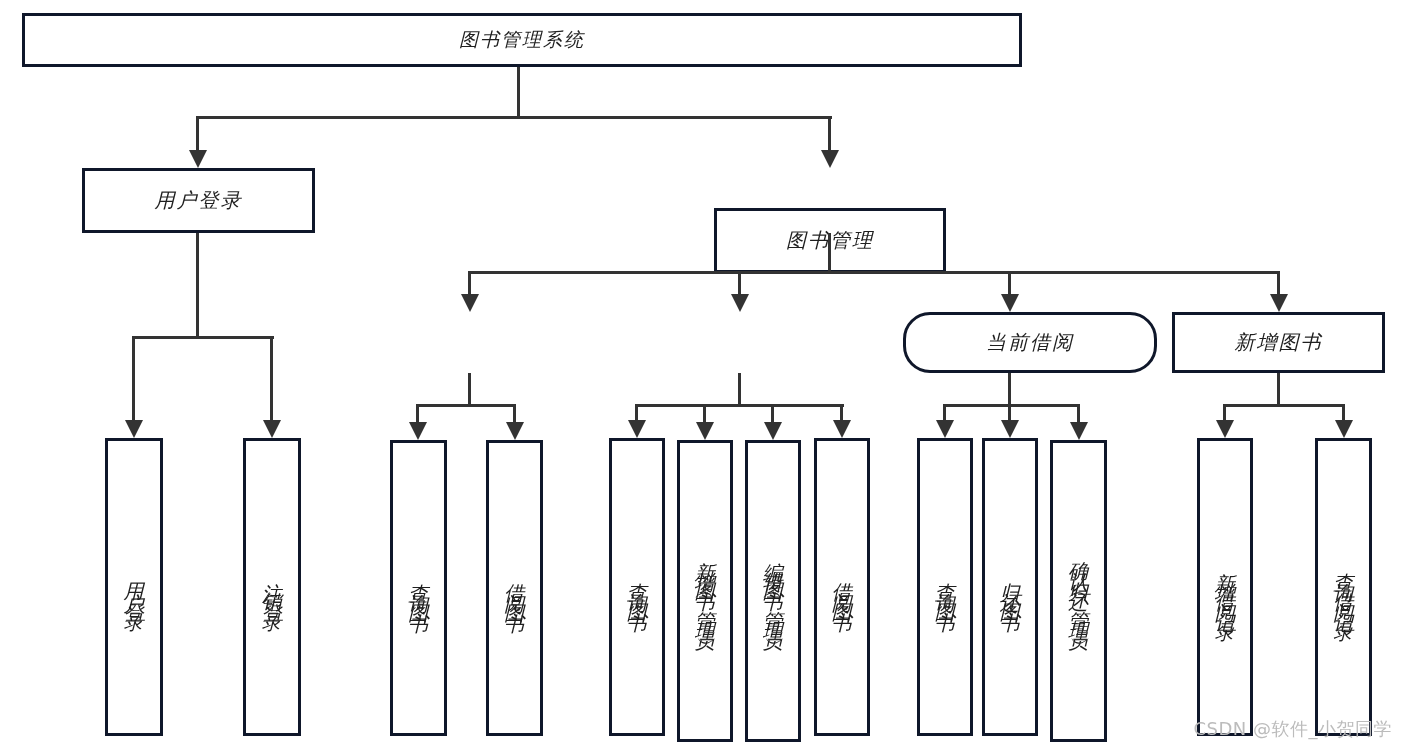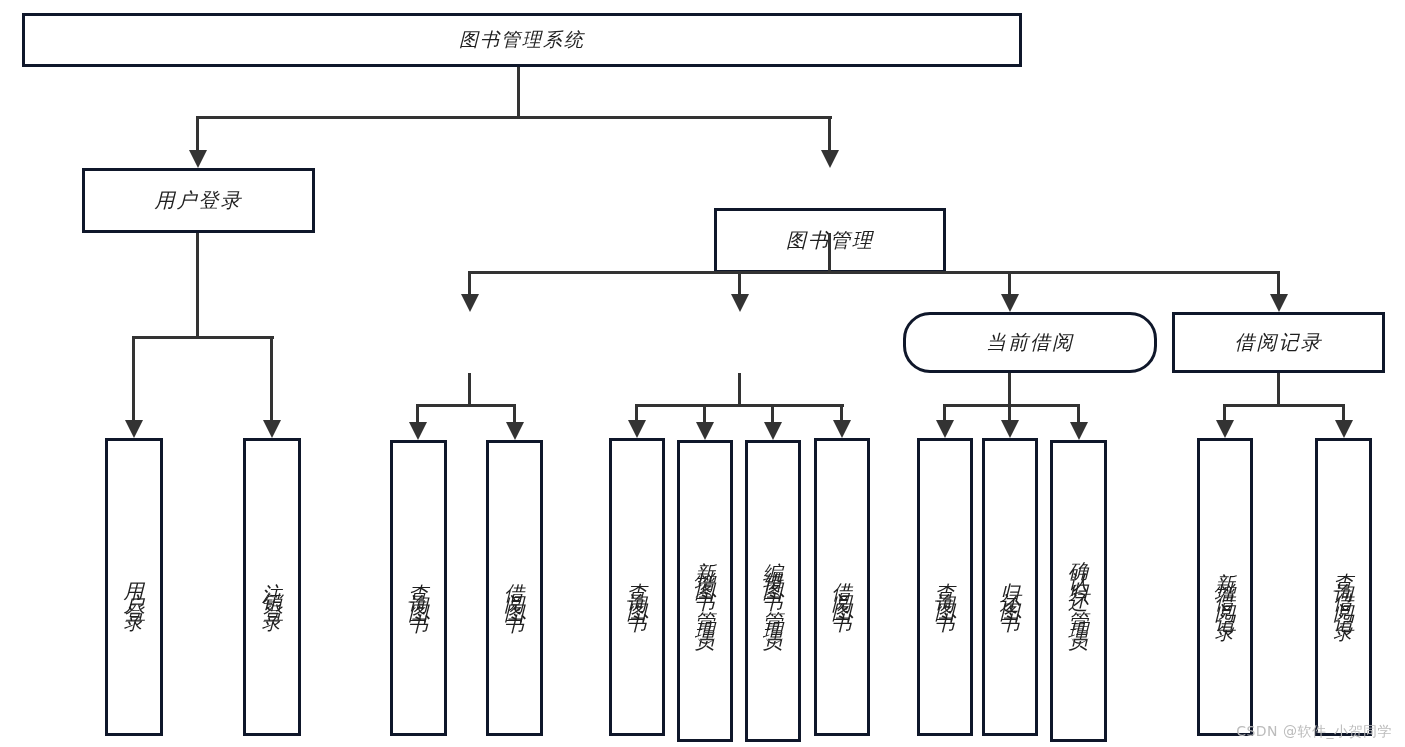--- a/index.html
+++ b/index.html
@@ -49,21 +49,21 @@
     width: 0;
     height: 0;
     border-left: 9px solid transparent;
     border-right: 9px solid transparent;
     border-top: 18px solid #333333;
   }
   .watermark {
     position: absolute;
     right: 13px;
     bottom: 6px;
-    font-size: 14px;
+    font-size: 18px;
     color: #bcbcbc;
     letter-spacing: 0.5px;
     white-space: nowrap;
     z-index: 5;
   }
 </style>
 </head>
 <body>
 
 <div class="stage">
@@ -101,21 +101,21 @@
   <div class="arrowhead" style="left:731px; top:294px;"></div>
   <div class="vl" style="left:1008px; top:271px; height:25px;"></div>
   <div class="arrowhead" style="left:1001px; top:294px;"></div>
   <div class="vl" style="left:1277px; top:271px; height:25px;"></div>
   <div class="arrowhead" style="left:1270px; top:294px;"></div>
 
   <div class="box" style="left:903px; top:312px; width:254px; height:61px;border-radius:27px;">
     <span class="hlabel">当前借阅</span>
   </div>
   <div class="box" style="left:1172px; top:312px; width:213px; height:61px;">
-    <span class="hlabel">借阅记录</span>
+    <span class="hlabel">新增图书</span>
   </div>
 
   <div class="vl" style="left:468px; top:373px; height:33px;"></div>
   <div class="hl" style="left:416px; top:404px; width:100px;"></div>
   <div class="vl" style="left:416px; top:404px; height:20px;"></div>
   <div class="arrowhead" style="left:409px; top:422px;"></div>
   <div class="vl" style="left:513px; top:404px; height:20px;"></div>
   <div class="arrowhead" style="left:506px; top:422px;"></div>
 
   <div class="vl" style="left:738px; top:373px; height:33px;"></div>

